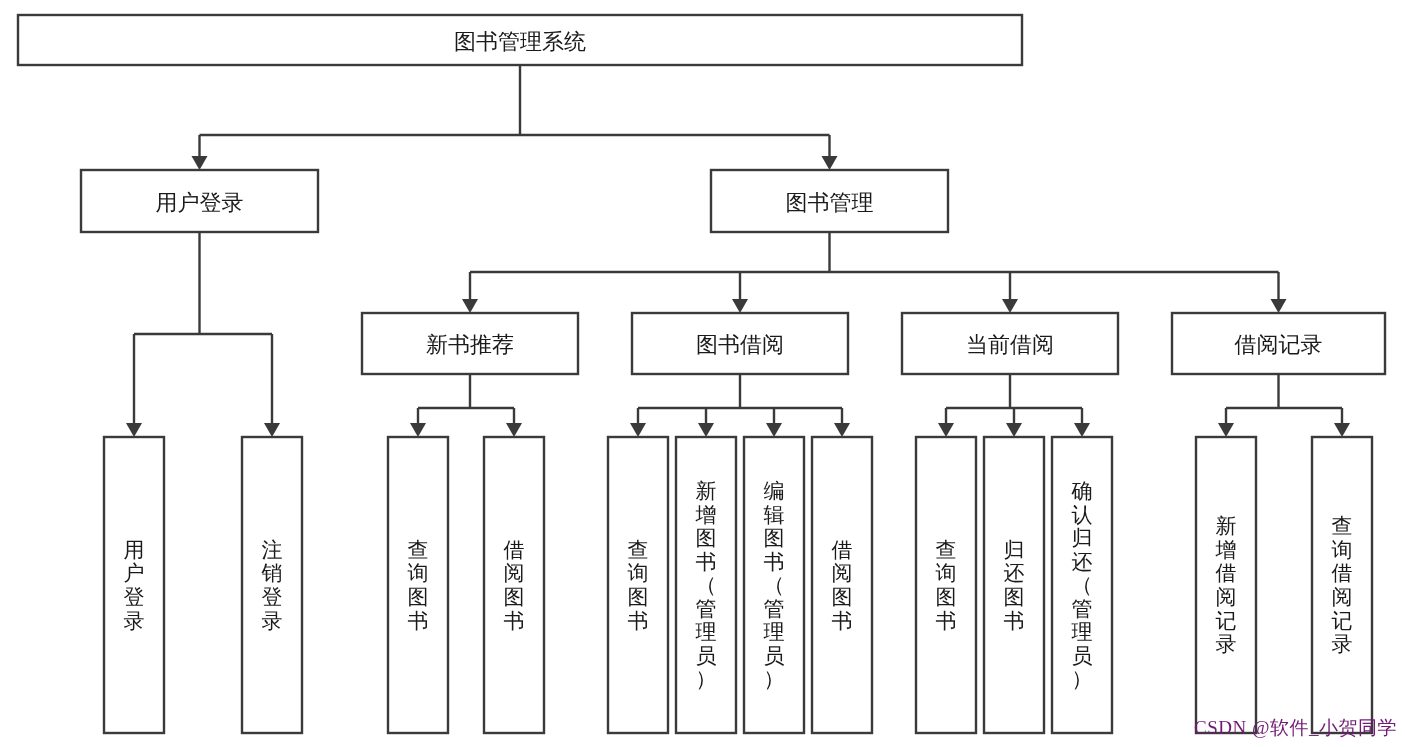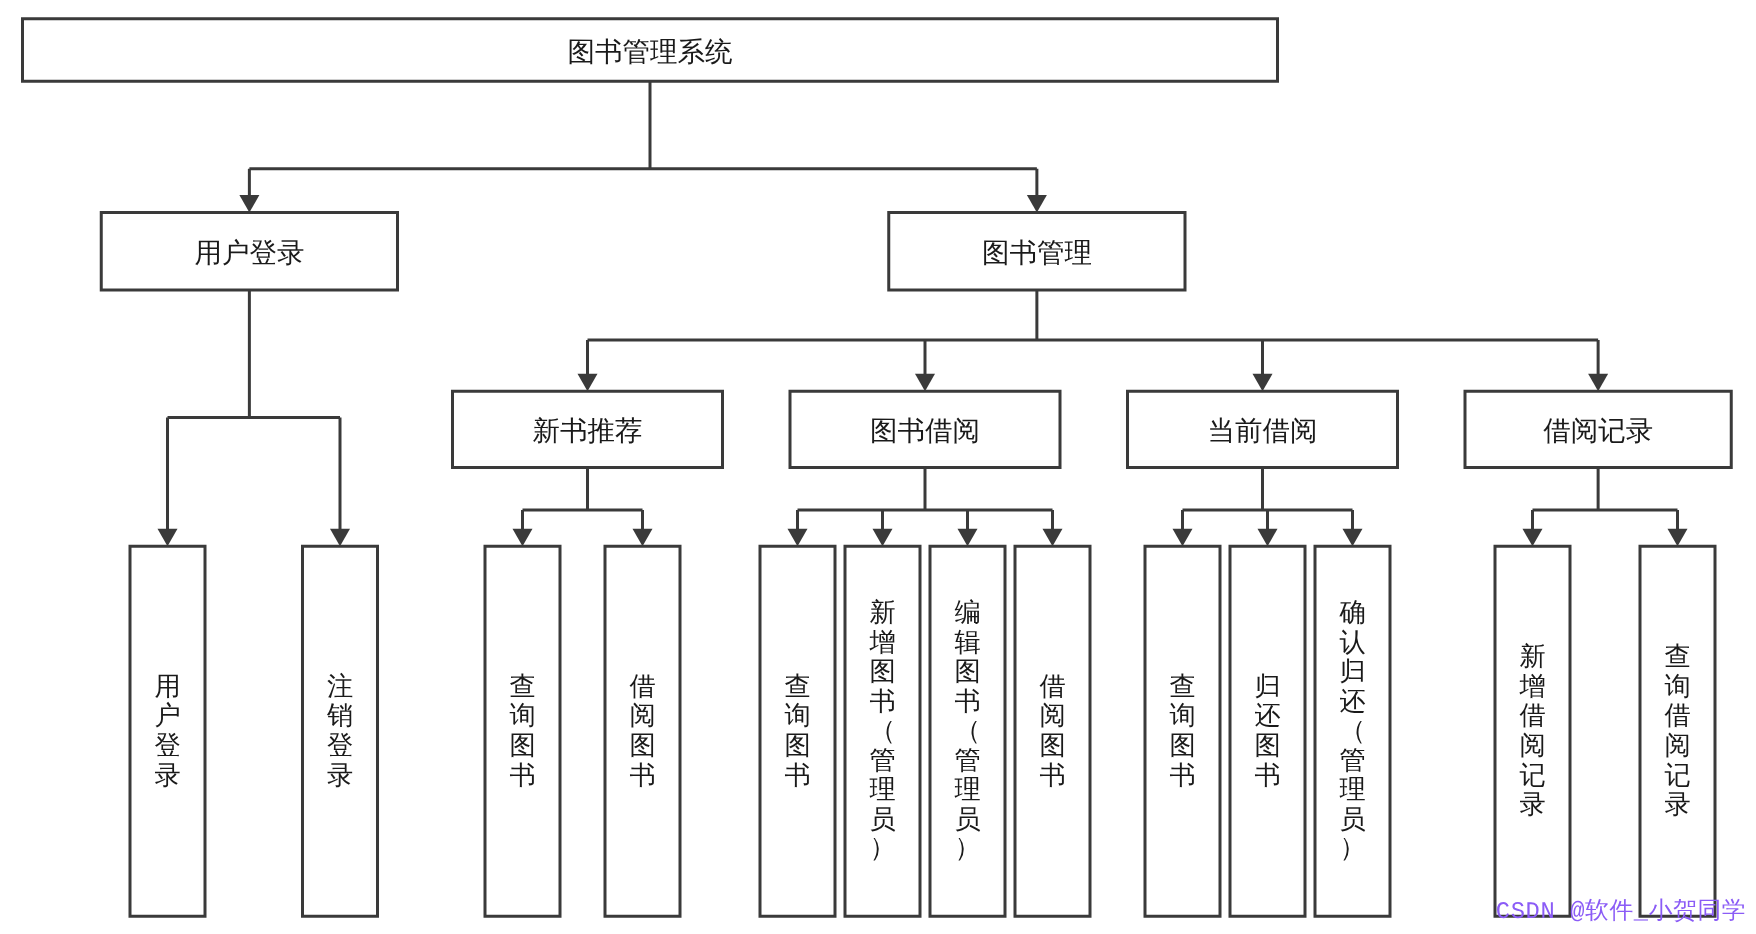--- a/index.html
+++ b/index.html
@@ -55,23 +55,23 @@
     color: #1a1a1a;
     text-align: center;
     white-space: pre-line;
     pointer-events: none;
     letter-spacing: 0;
   }
   .watermark {
     position: absolute;
     right: 8px;
     bottom: 6px;
-    font-family: Liberation Mono, monospace;
+    font-family: Liberation Serif, serif;
     font-size: 19px;
-    color: #8b5cf6;
+    color: #701a75;
     letter-spacing: 0.5px;
     white-space: nowrap;
   }
 </style>
 </head>
 <body>
 
 <div id="diagram-root">
 
   <svg class="diagram-svg" viewBox="0 0 1405 747">

